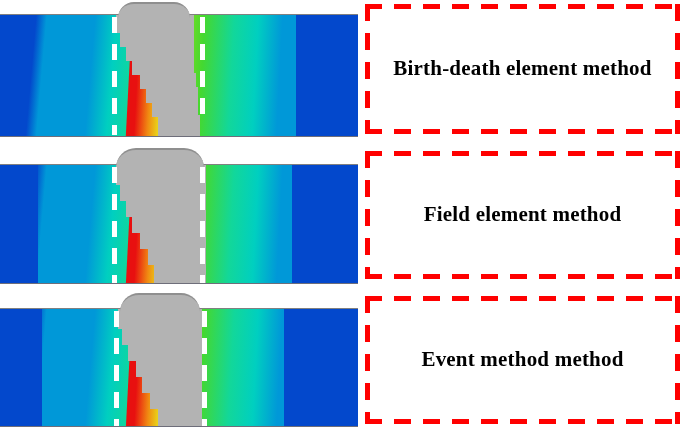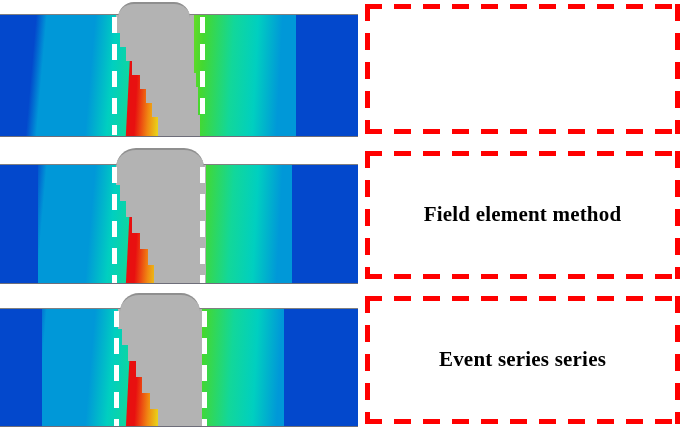--- a/index.html
+++ b/index.html
@@ -118,20 +118,21 @@
         <div class="dash-line" style="left:112px;top:2px;height:118px;"></div>
         <div class="dash-line" style="left:200px;top:2px;height:106px;"></div>
       </div>
     </div>
 
     <div class="label-box" style="left:365px;top:4px;width:315px;height:130px;">
       <span class="dash-t"></span>
       <span class="dash-b"></span>
       <span class="dash-l"></span>
       <span class="dash-r"></span>
+      <span class="label-text">Birth-death element method</span>
     </div>
   </div>
 
   <div class="row row-2">
 
     <div class="panel" style="top:0;height:145px;">
 
       <div class="weld-cap" style="left:116px;top:3px;width:88px;height:18px;
                   border-radius:46px 46px 0 0;"></div>
 
@@ -201,17 +202,17 @@
         <div class="dash-line" style="left:114px;top:2px;height:117px;"></div>
         <div class="dash-line" style="left:202px;top:2px;height:117px;"></div>
       </div>
     </div>
 
     <div class="label-box" style="left:365px;top:6px;width:315px;height:128px;">
       <span class="dash-t"></span>
       <span class="dash-b"></span>
       <span class="dash-l"></span>
       <span class="dash-r"></span>
-      <span class="label-text">Event series series</span>
+      <span class="label-text">Event method method</span>
     </div>
   </div>
 
 </div>
 
 </body></html>

